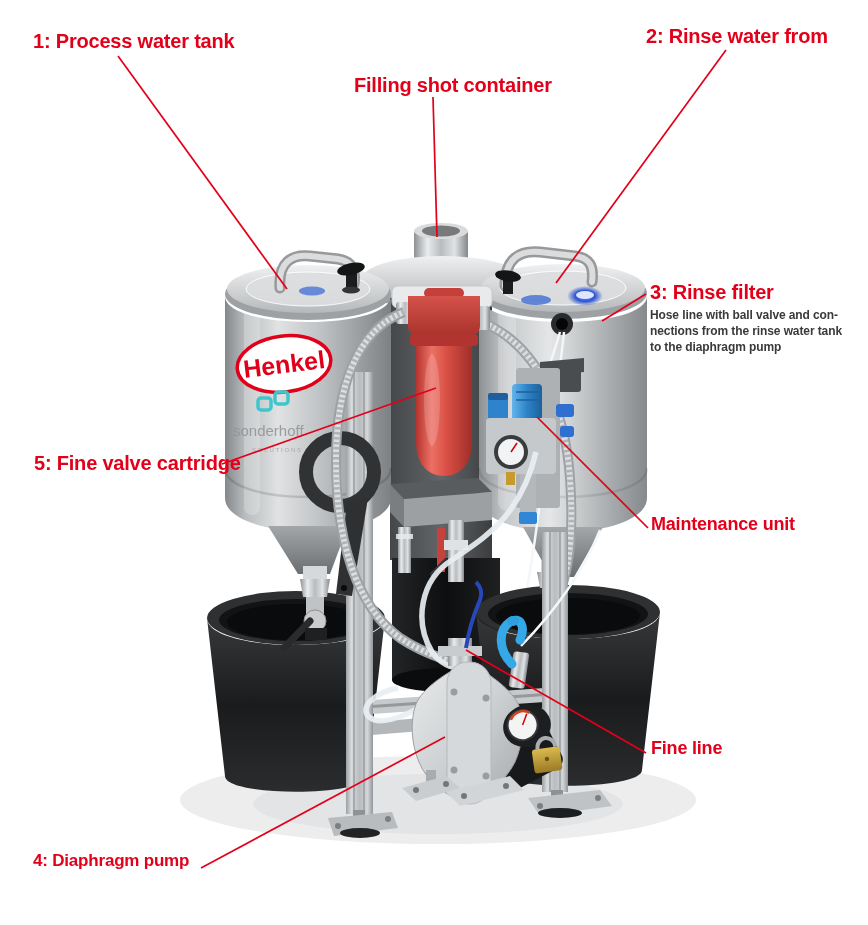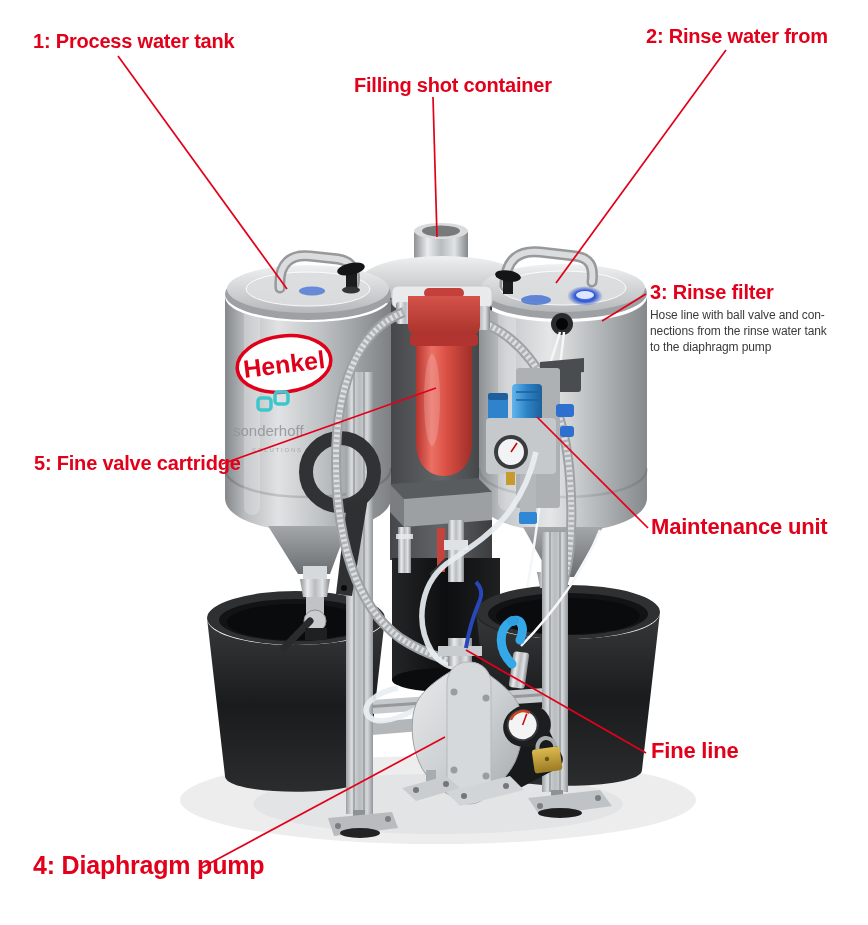--- a/index.html
+++ b/index.html
@@ -18,24 +18,24 @@
   }
   .machine-svg{position:absolute;left:0;top:0;width:868px;height:925px;}
   .overlay-svg{position:absolute;left:0;top:0;width:868px;height:925px;pointer-events:none;}
   .leader{stroke:var(--label-red);stroke-width:1.7;fill:none;}
   .ann{position:absolute;}
   .ann-title{
     font-weight:700;color:var(--label-red);
     letter-spacing:-0.2px;white-space:nowrap;
   }
   .fs16{font-size:20px;}
-  .fs18{font-size:22px;}
-  .fs19{font-size:25px;text-align:right;}
+  .fs18{font-size:18px;}
+  .fs19{font-size:17px;text-align:right;}
   .ann-desc{
-    font-weight:400;color:var(--description-text);
+    font-weight:700;color:var(--description-text);
     font-size:12px;line-height:1.34;white-space:pre-line;
     margin-top:3px;letter-spacing:-0.1px;
   }
 </style>
 </head>
 <body>
 
 <div class="figure">
 
   <svg class="machine-svg" viewBox="0 0 868 925">

